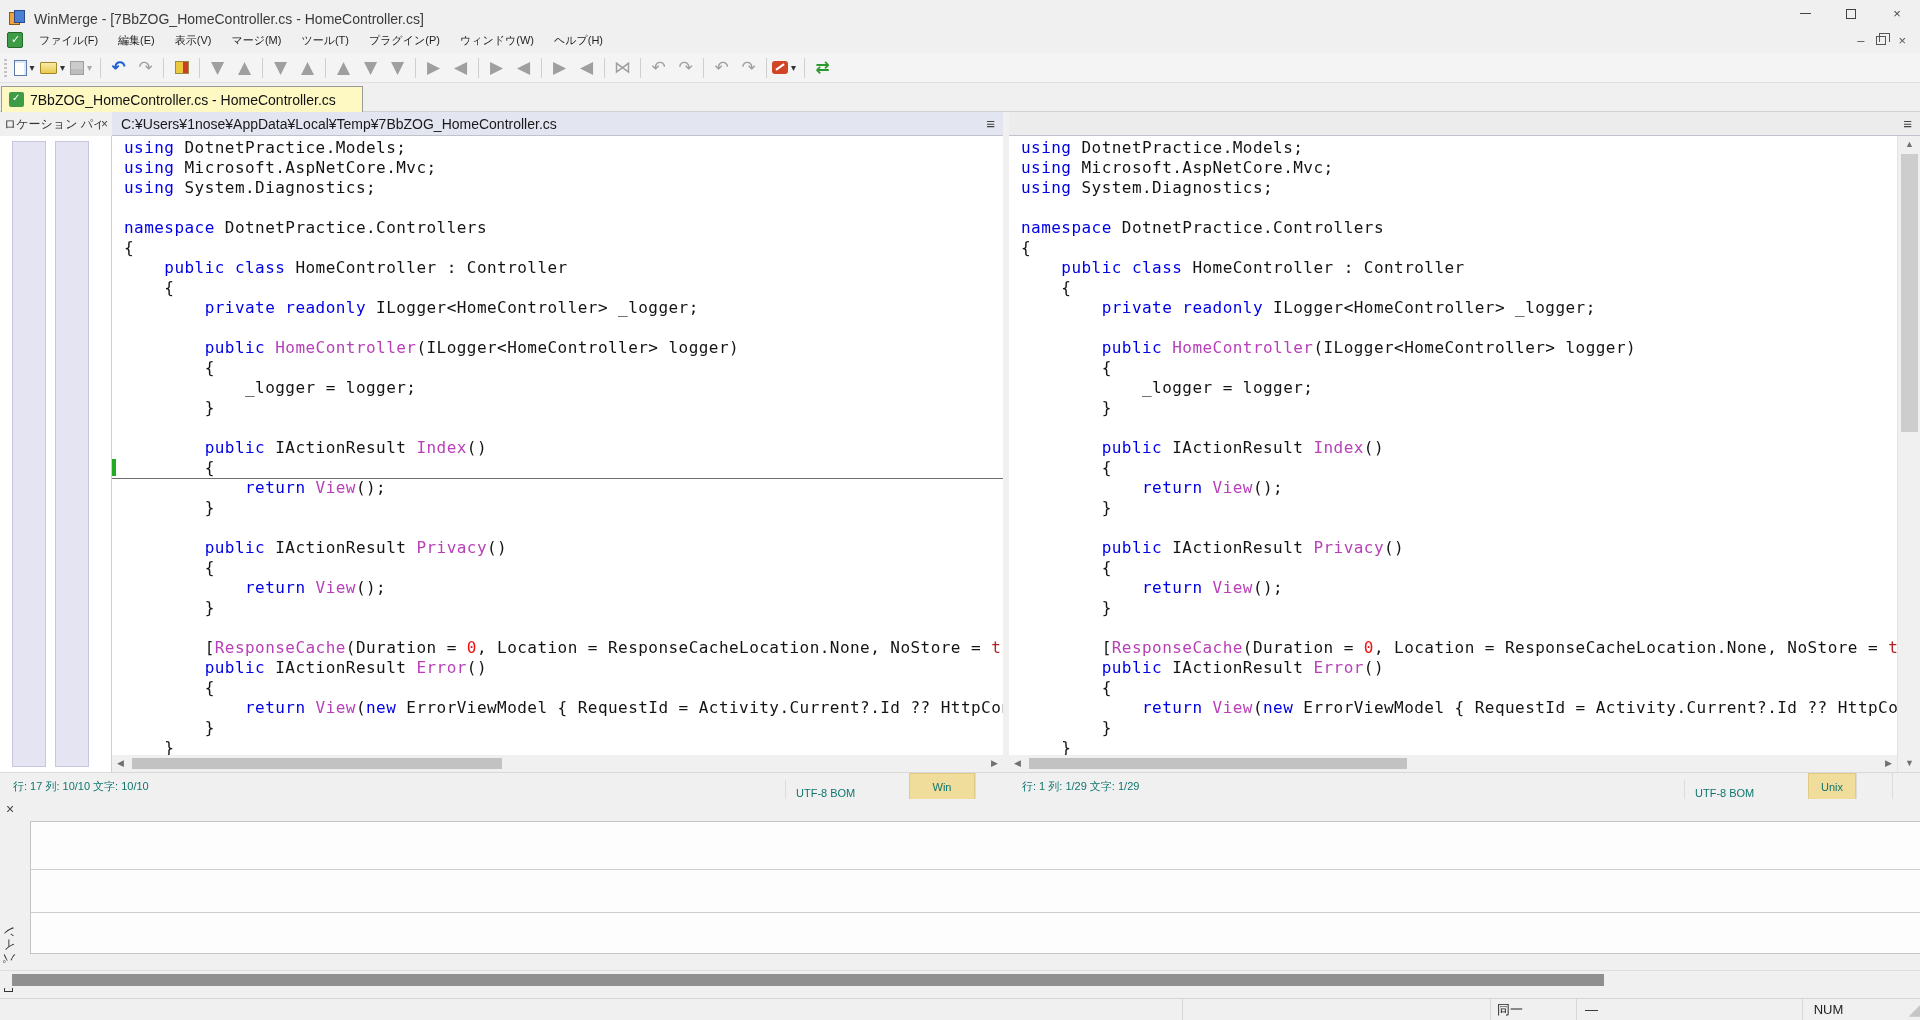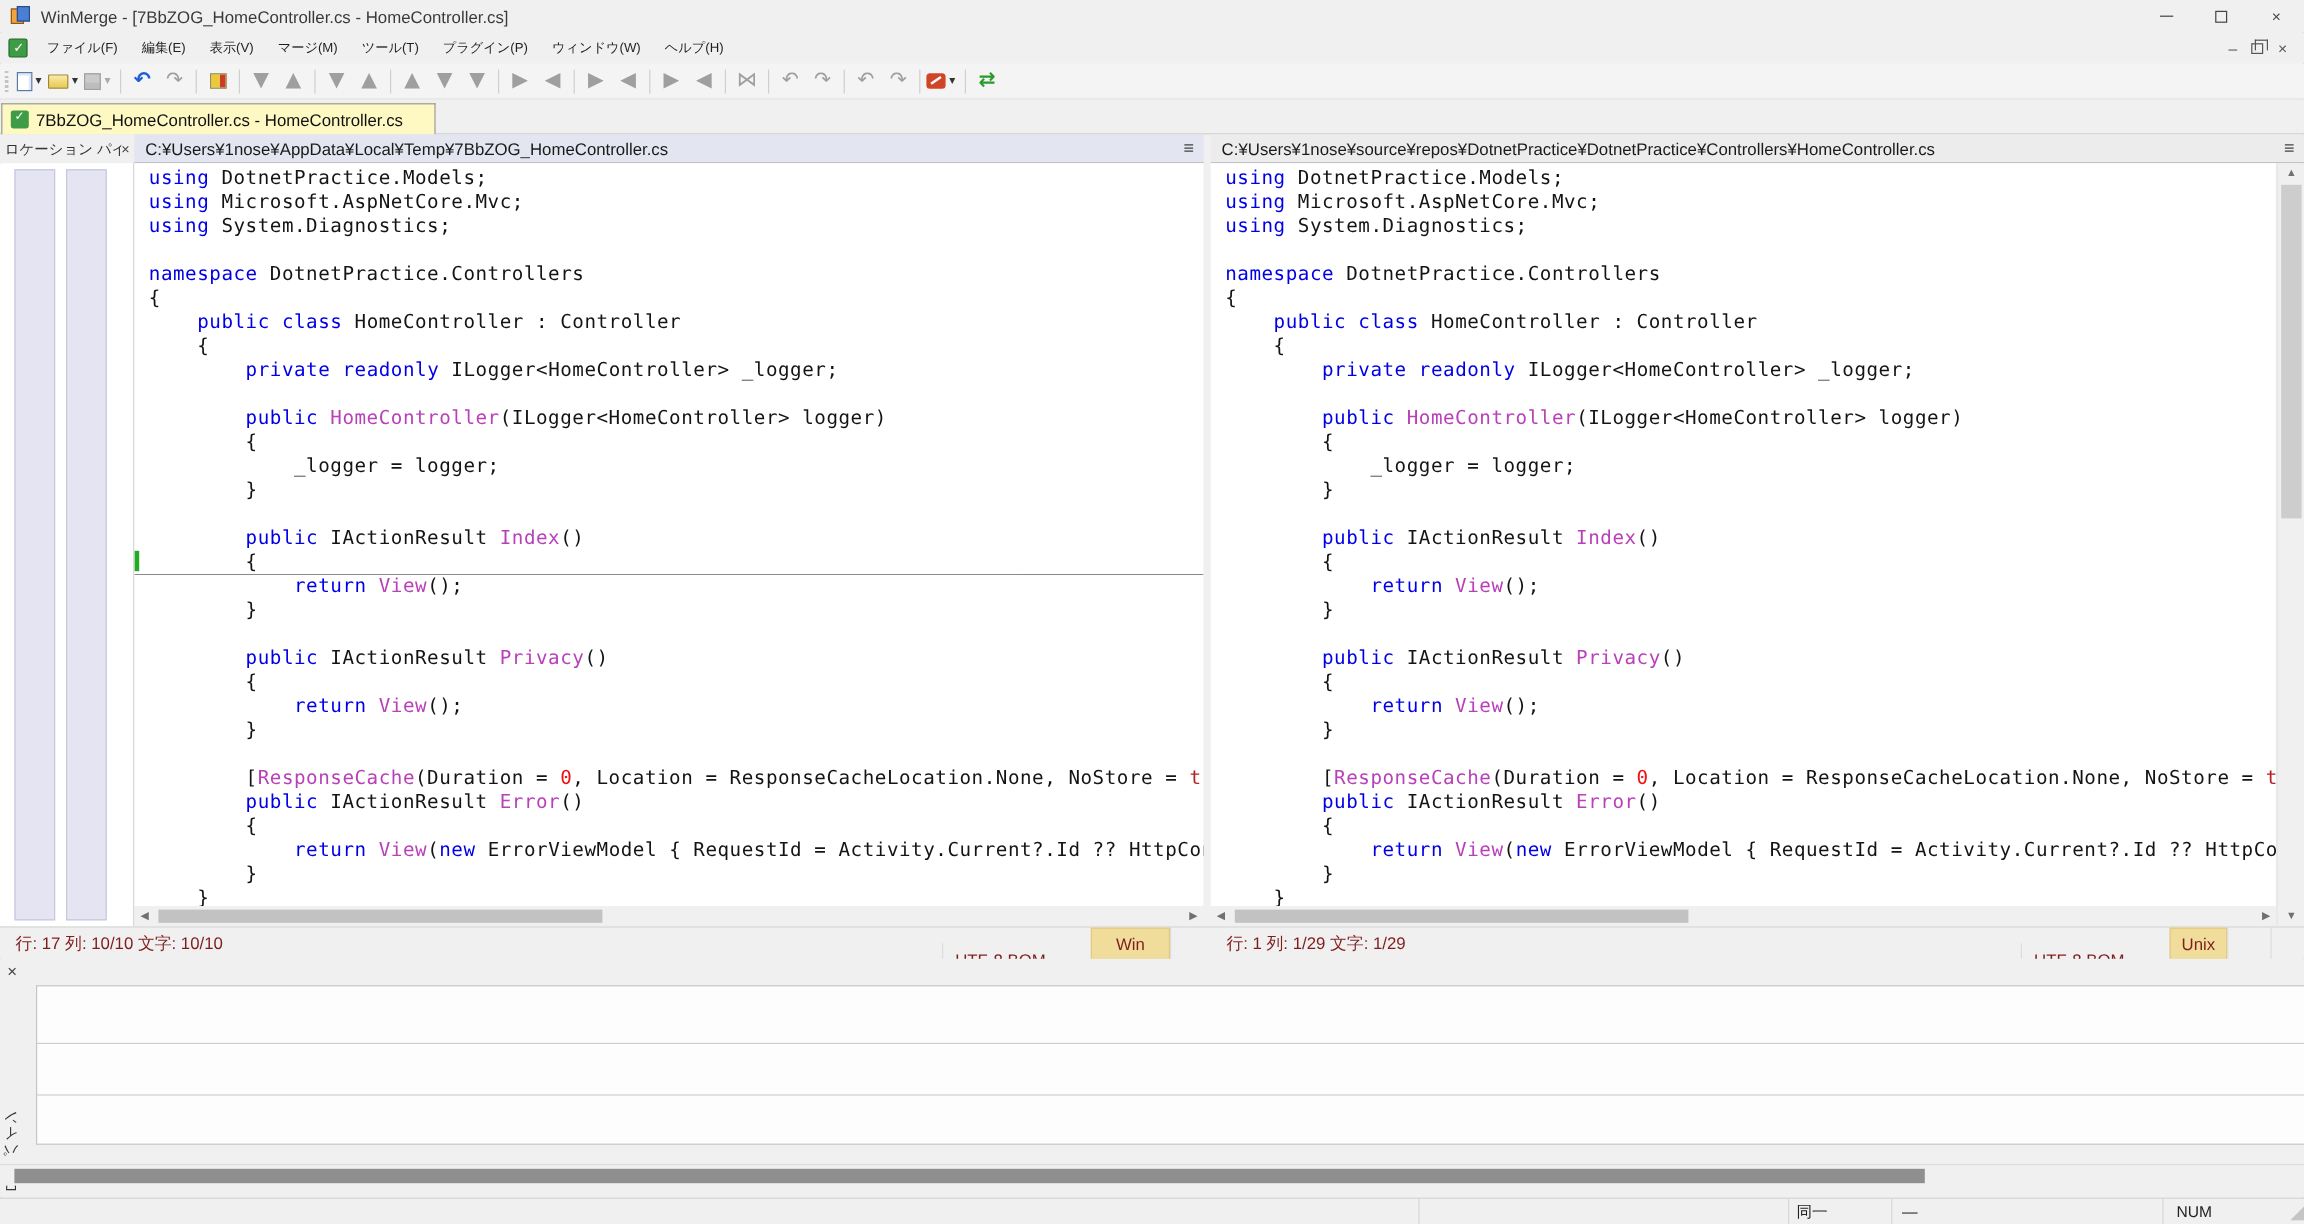--- a/index.html
+++ b/index.html
@@ -1,21 +1,21 @@
 <!DOCTYPE html>
 <html><head>
 <meta charset="utf-8">
 <style>
   * { margin:0; padding:0; box-sizing:border-box; }
   html,body { width:1920px; height:1020px; overflow:hidden; }
   body { font-family:"Liberation Sans","DejaVu Sans",sans-serif; background:#f0f0f0; position:relative; color:#222; }
   .win { position:absolute; inset:0; box-shadow: inset 0 0 0 1px #9b9b9b; }
 
   
-  .titlebar { position:absolute; left:0; top:0; width:1920px; height:27px; background:#f0f0f0; display:flex; align-items:center; }
+  .titlebar { position:absolute; left:0; top:0; width:1920px; height:27px; background:#f0f0f0; display:flex; align-items:flex-end; }
   .app-icon { width:17px; height:17px; margin-left:9px; position:relative; }
   .app-icon .p1 { position:absolute; left:0; top:2px; width:11px; height:13px; background:#f2a33c; border:1px solid #8a5a16; }
   .app-icon .p2 { position:absolute; left:5px; top:0; width:11px; height:13px; background:#4a7fd4; border:1px solid #2a4a88; }
   .title-text { margin-left:8px; font-size:14px; color:#3a3a3a; }
   .winbtns { margin-left:auto; display:flex; height:27px; }
   .wbtn { width:46px; height:27px; display:flex; align-items:center; justify-content:center; color:#444; font-size:13px; }
   .wbtn .sq { width:10px; height:10px; border:1px solid #444; }
   .wbtn .mini { width:11px; height:1px; background:#444; }
 
   
@@ -85,21 +85,21 @@
   .vscroll .thumb { position:absolute; left:3px; top:18px; width:17px; height:278px; background:#cdcdcd; }
   .hscroll { position:absolute; top:755px; height:17px; background:#f0f0f0; }
   .hscroll.h1 { left:112px; width:891px; } .hscroll.h2 { left:1009px; width:888px; }
   .hscroll .arr { position:absolute; top:0; width:17px; height:17px; color:#707070; font-size:9px; text-align:center; line-height:17px; }
   .hscroll .arr.l { left:0; } .hscroll .arr.r { right:0; }
   .hscroll .thumb { position:absolute; top:3px; left:20px; height:11px; background:#c2c2c2; }
   .hscroll.h1 .thumb { width:370px; } .hscroll.h2 .thumb { width:378px; }
 
   
   .statusrow { position:absolute; left:0; top:772px; width:1920px; height:27px; background:#f0f0f0; border-top:1px solid #d8d8d8; }
-  .sbar { position:absolute; top:0; height:27px; display:flex; align-items:flex-start; font-size:14px; color:#7f1d1d; }
+  .sbar { position:absolute; top:0; height:27px; display:flex; align-items:center; font-size:11px; color:#0f766e; }
   .sbar.s1 { left:0; width:1003px; } .sbar.s2 { left:1009px; width:911px; }
   .scell { height:27px; display:flex; align-items:center; border-left:1px solid #dcdcdc; padding-left:10px; }
   .scell.pos { flex:1; border-left:none; padding-left:13px; }
   .scell.enc { width:124px;margin-top:13px; }
   .scell.eol { background:#f0dc9b; justify-content:center; padding-left:0; border:1px solid #e2ca85; }
   .s1 .scell.eol { width:66px; } .s2 .scell.eol { width:48px; }
   .scell.tail { padding-left:0; } .s1 .scell.tail { width:28px; } .s2 .scell.tail1 { width:36px; } .s2 .scell.tail2 { width:28px; }
 
   
   .diffpane { position:absolute; left:0; top:799px; width:1920px; height:199px; background:#f0f0f0; }
@@ -264,21 +264,20 @@
   <div class="headers">
     <div class="loc-header">
       <span class="t">ロケーション パイン</span>
       <span class="loc-close">×</span>
     </div>
     <div class="phead left">
       <span class="path">C:¥Users¥1nose¥AppData¥Local¥Temp¥7BbZOG_HomeController.cs</span>
       <span class="burger">≡</span>
     </div>
     <div class="phead right">
-      <span class="path">C:¥Users¥1nose¥source¥repos¥DotnetPractice¥DotnetPractice¥Controllers¥HomeController.cs</span>
       <span class="burger">≡</span>
     </div>
   </div>
 
   <div class="locpane">
     <div class="locbar b1"></div>
     <div class="locbar b2"></div>
   </div>
 
   <div class="codepane p1">

